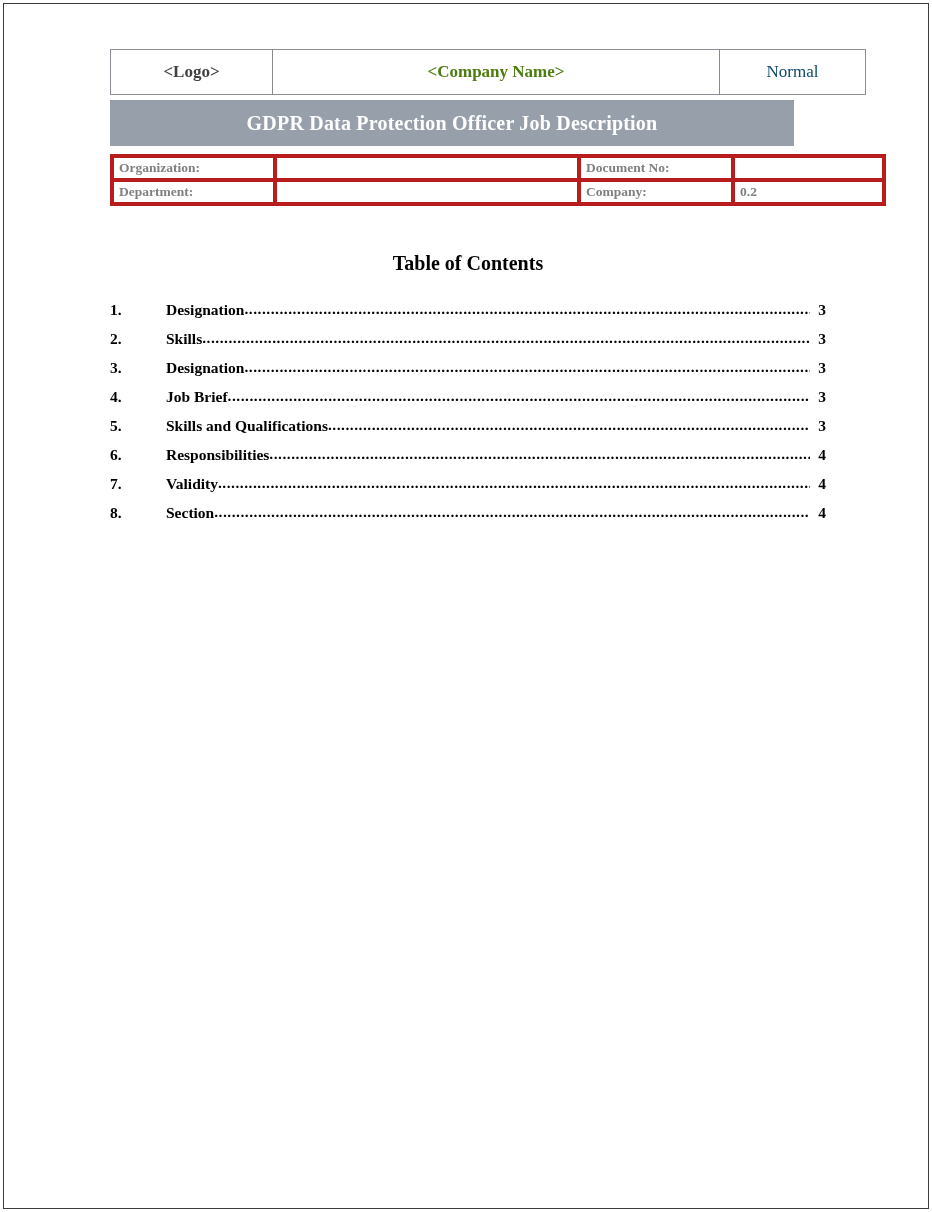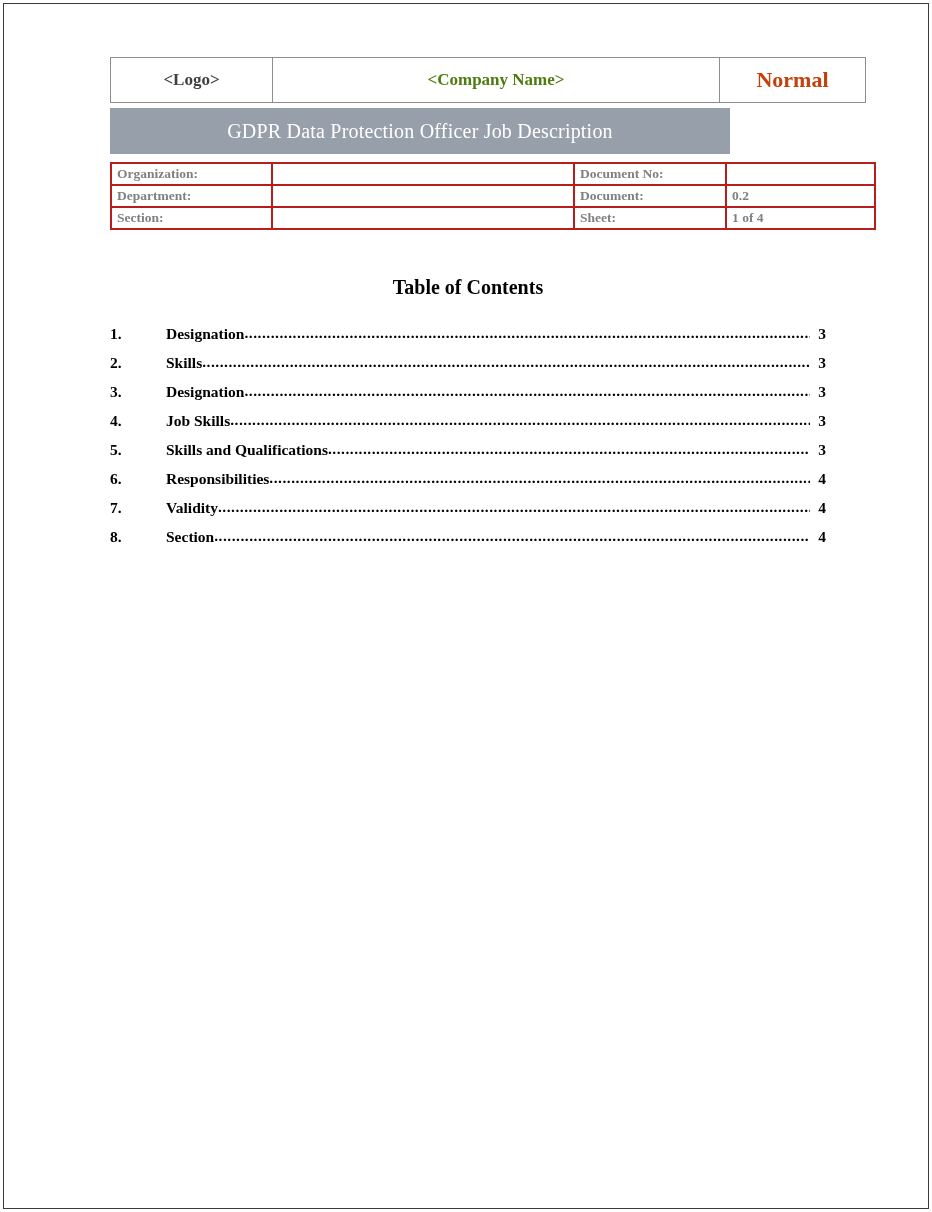--- a/index.html
+++ b/index.html
@@ -29,21 +29,21 @@
     right: 3px;
     bottom: 3px;
     border: 1px solid #3a3a40;
     box-sizing: border-box;
     pointer-events: none;
   }
 
   .content {
     position: absolute;
     left: 110px;
-    top: 57px;
+    top: 49px;
     width: 716px;
   }
 
   
   table.doc-table {
     border-collapse: collapse;
     width: 716px;
     table-layout: fixed;
   }
 
@@ -61,47 +61,47 @@
     color: #404040;
   }
   .cell-company {
     width: 434px;
     font-weight: bold;
     font-size: 17px;
     color: #4d7c0f;
   }
   .cell-status {
     width: 133px;
-    font-weight: bold;
-    font-size: 22px;
-    color: #c2410c;
+    font-weight: normal;
+    font-size: 17px;
+    color: #0c4a6e;
   }
 
   
   .title-banner {
     margin-top: 5px;
-    width: 620px;
+    width: 684px;
     height: 46px;
     background: #979faa;
     color: #ffffff;
     display: flex;
     align-items: center;
     justify-content: center;
-    font-weight: normal;
+    font-weight: bold;
     font-size: 20px;
     letter-spacing: 0.2px;
     box-sizing: border-box;
   }
 
   
   .meta-wrap {
     margin-top: 8px;
   }
   table.meta-table td {
-    border: 2px solid #b91c1c;
+    border: 4px solid #b91c1c;
     height: 20px;
     padding: 0 5px;
     font-size: 13.5px;
     font-weight: bold;
     color: #808080;
     vertical-align: middle;
     line-height: 1.05;
   }
   .mw-label-a { width: 149px; }
   .mw-value-a { width: 290px; }
@@ -183,28 +183,22 @@
         <tbody>
           <tr>
             <td class="mw-label-a">Organization:</td>
             <td class="mw-value-a"></td>
             <td class="mw-label-b">Document No:</td>
             <td class="mw-value-b"></td>
           </tr>
           <tr>
             <td class="mw-label-a">Department:</td>
             <td class="mw-value-a"></td>
-            <td class="mw-label-b">Document:</td>
+            <td class="mw-label-b">Company:</td>
             <td class="mw-value-b">0.2</td>
-          </tr>
-          <tr>
-            <td class="mw-label-a">Section:</td>
-            <td class="mw-value-a"></td>
-            <td class="mw-label-b">Sheet:</td>
-            <td class="mw-value-b">1 of 4</td>
           </tr>
         </tbody>
       </table>
     </div>
 
     <div class="toc-title">Table of Contents</div>
 
     <div class="toc-list">
       <div class="toc-row">
         <span class="toc-num">1.</span>
@@ -219,21 +213,21 @@
         <span class="toc-page">3</span>
       </div>
       <div class="toc-row">
         <span class="toc-num">3.</span>
         <span class="toc-label">Designation</span>
         <span class="toc-leader">............................................................................................................................................................................................................................</span>
         <span class="toc-page">3</span>
       </div>
       <div class="toc-row">
         <span class="toc-num">4.</span>
-        <span class="toc-label">Job Skills</span>
+        <span class="toc-label">Job Brief</span>
         <span class="toc-leader">............................................................................................................................................................................................................................</span>
         <span class="toc-page">3</span>
       </div>
       <div class="toc-row">
         <span class="toc-num">5.</span>
         <span class="toc-label">Skills and Qualifications</span>
         <span class="toc-leader">............................................................................................................................................................................................................................</span>
         <span class="toc-page">3</span>
       </div>
       <div class="toc-row">

